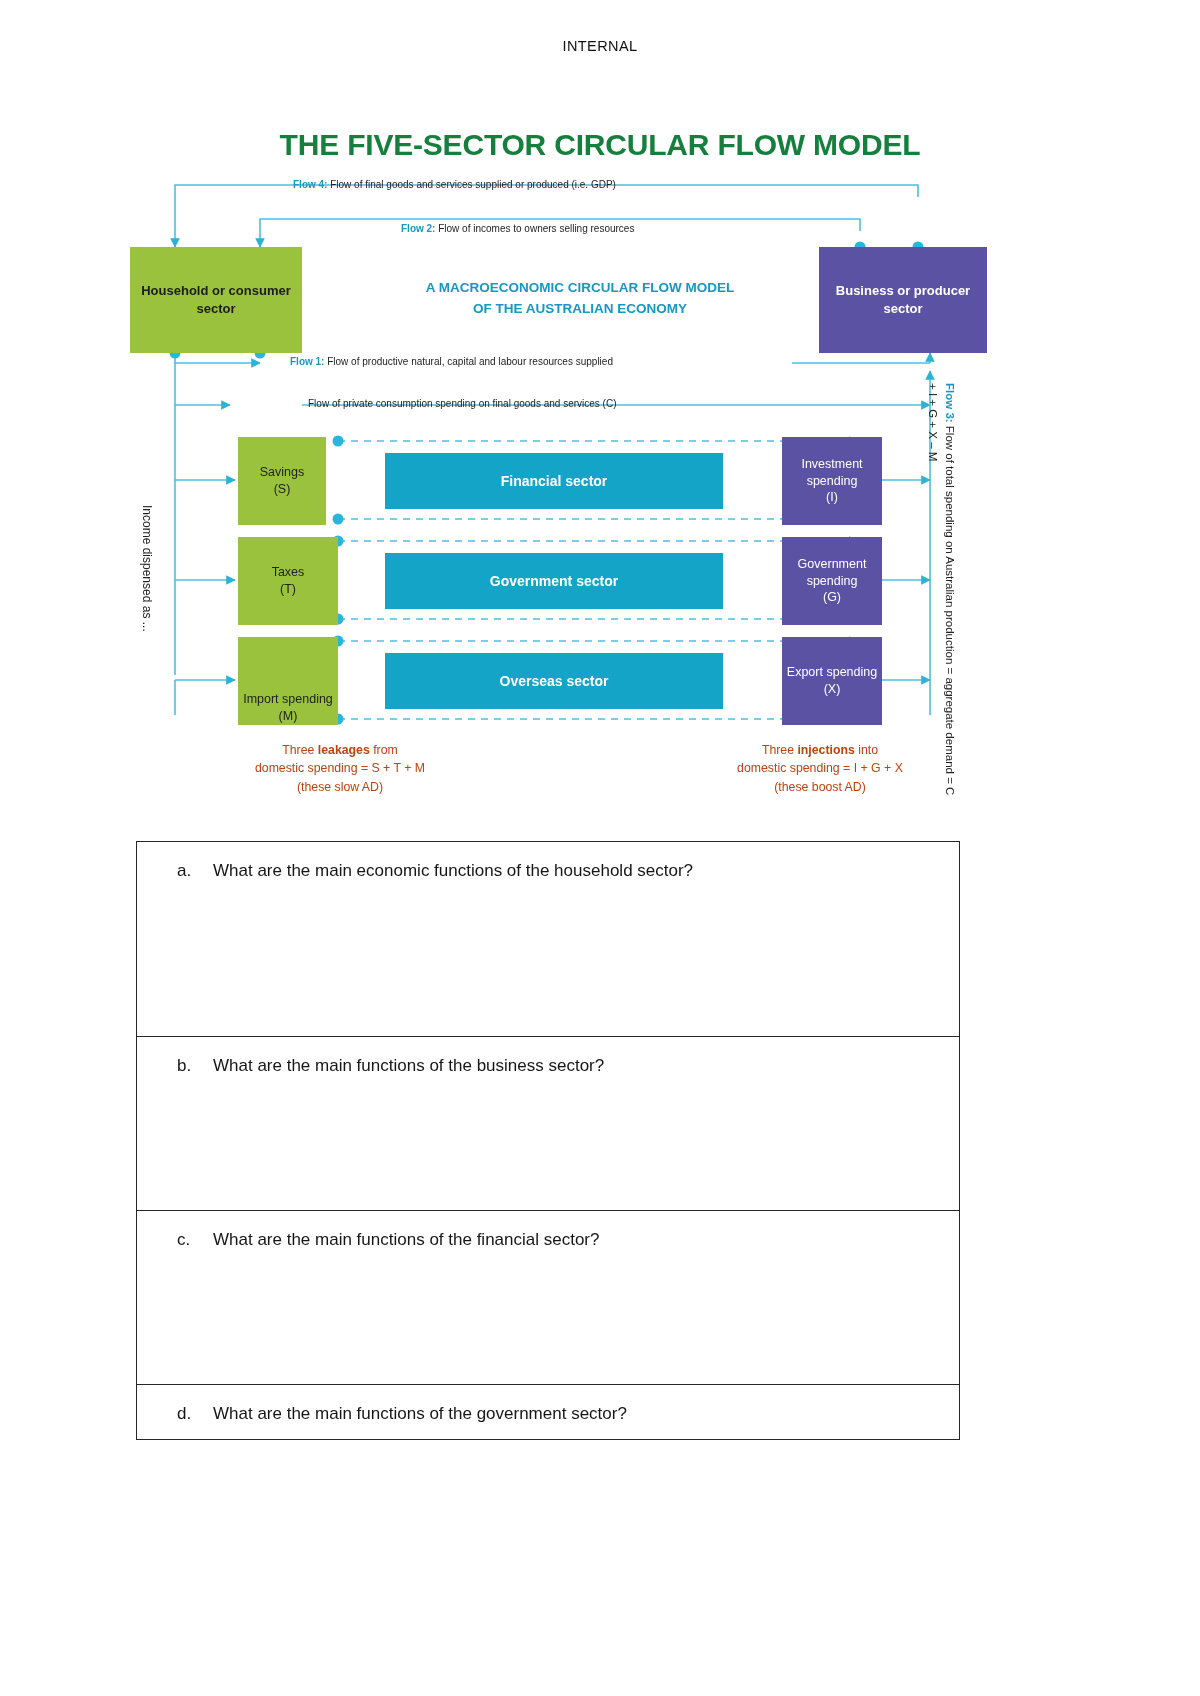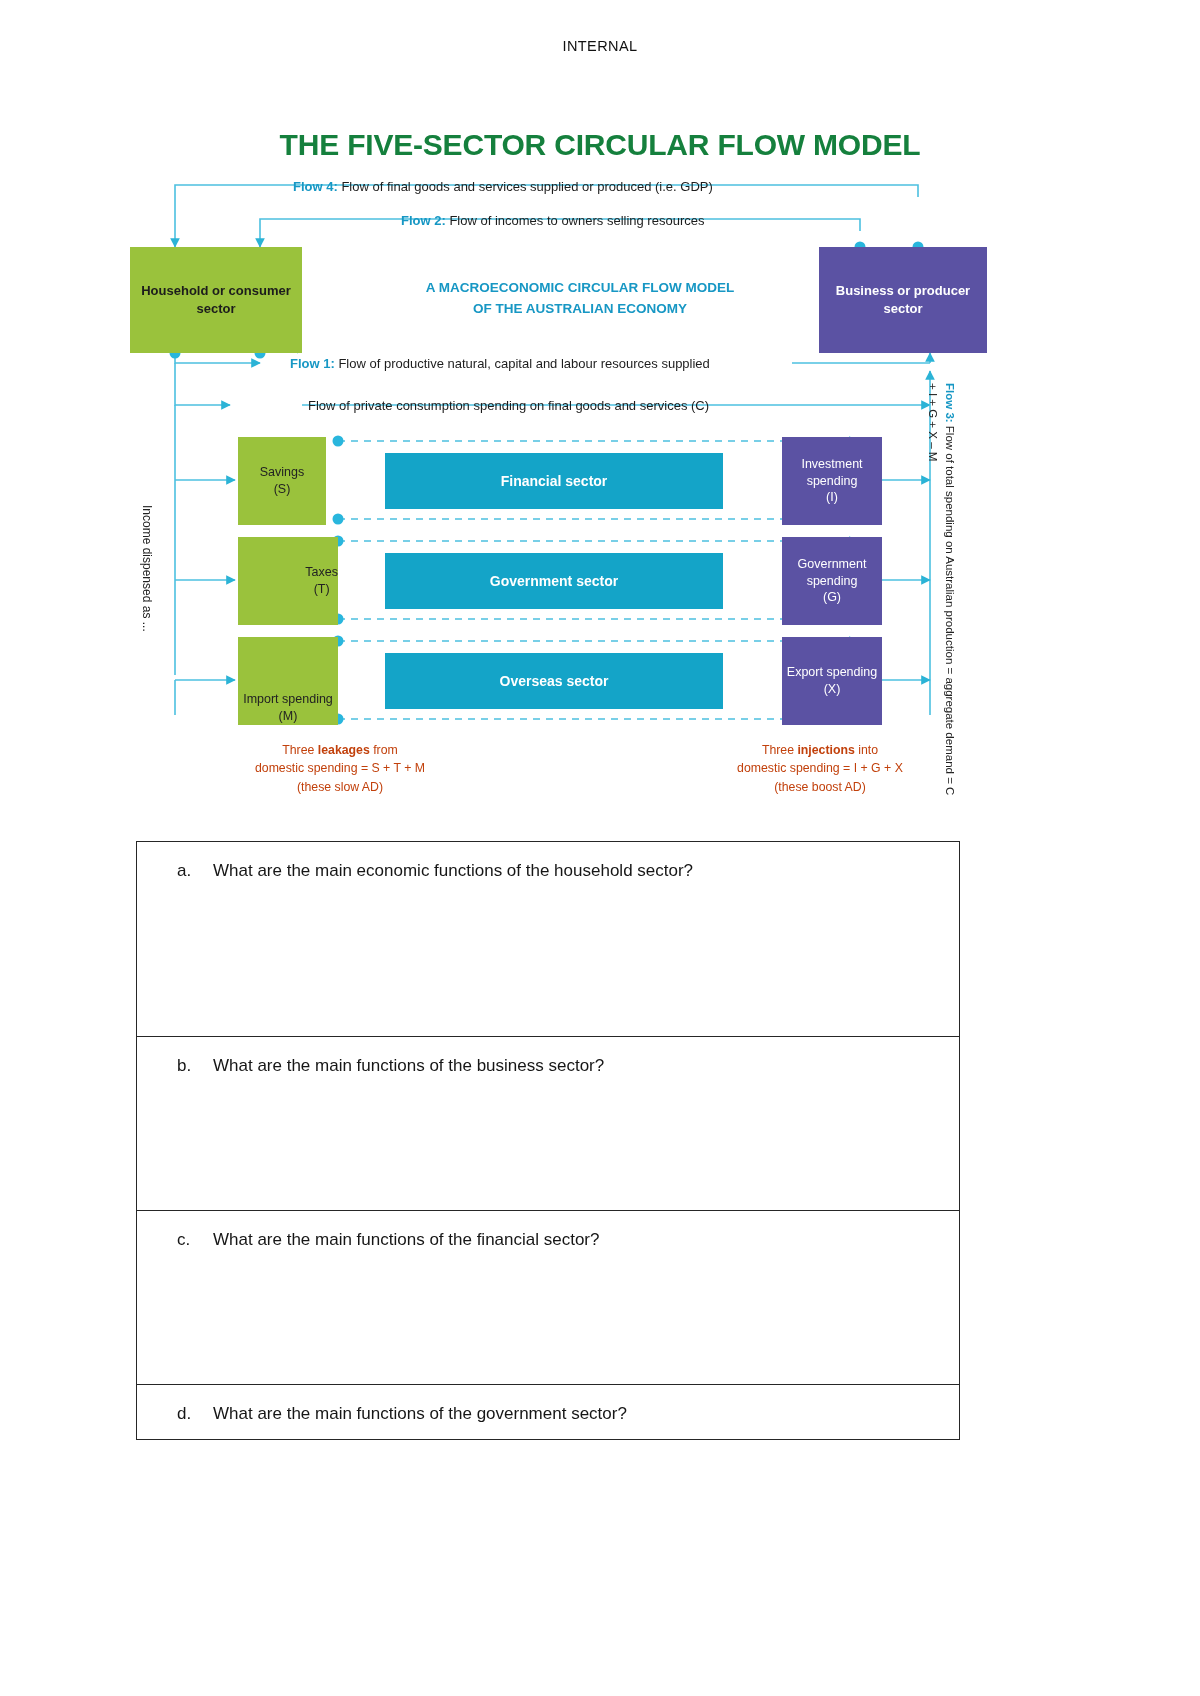--- a/index.html
+++ b/index.html
@@ -48,21 +48,21 @@
   }
   .box.green { color: #1c1c1c; font-weight: bold; font-size: 13px; }
   .box.purple { color: #ffffff; font-weight: bold; font-size: 13px; }
   .box.teal { color: #ffffff; font-weight: bold; font-size: 14px; }
 
   .lkbox { font-weight: normal !important; font-size: 12.5px !important; color:#222 !important;}
   .injbox { font-weight: normal !important; font-size: 12.5px !important; color:#fff !important;}
 
   .flowlabel {
     position: absolute;
-    font-size: 13px;
+    font-size: 10px;
     color: #1d1d1d;
     white-space: nowrap;
   }
   .flowlabel b { color: #1797c4; }
 
   .center-caption {
     position: absolute;
     text-align: center;
     color: #1797c4;
     font-weight: bold;
@@ -197,21 +197,21 @@
         <circle cx="45" cy="178" r="5.5"></circle>
         <circle cx="130" cy="178" r="5.5"></circle>
         <circle cx="730" cy="72" r="5.5"></circle>
         <circle cx="788" cy="72" r="5.5"></circle>
       </g>
     </svg>
 
     <div class="flowlabel" style="left:163px; top:4px;">
       <b>Flow 4:</b><span> Flow of final goods and services supplied or produced (i.e. GDP)</span>
     </div>
-    <div class="flowlabel" style="left:237px; top:38px;padding-left:34px;">
+    <div class="flowlabel" style="left:237px; top:48px;padding-left:34px;">
       <b>Flow 2:</b><span> Flow of incomes to owners selling resources</span>
     </div>
     <div class="flowlabel" style="left:160px; top:181px;">
       <b>Flow 1:</b><span> Flow of productive natural, capital and labour resources supplied</span>
     </div>
     <div class="flowlabel" style="left:178px; top:223px;">Flow of private consumption spending on final goods and services (C)</div>
 
     <div class="box green" style="left:0px; top:72px; width:172px; height:106px;">
       <span>Household or consumer sector</span>
     </div>
@@ -223,21 +223,21 @@
       <div>A MACROECONOMIC CIRCULAR FLOW MODEL</div>
       <div>OF THE AUSTRALIAN ECONOMY</div>
     </div>
 
     <div class="box green lkbox" style="left:108px; top:262px; width:88px; height:88px;">
       <span>
         <span>Savings</span><br>
         <span>(S)</span>
       </span>
     </div>
-    <div class="box green lkbox" style="left:108px; top:362px; width:100px; height:88px;justify-content:flex-end;">
+    <div class="box green lkbox" style="left:108px; top:362px; width:100px; height:88px;">
       <span>
         <span>Taxes</span><br>
         <span>(T)</span>
       </span>
     </div>
     <div class="box green lkbox" style="left:108px; top:462px; width:100px; height:88px;align-items:flex-end;">
       <span>
         <span>Import spending</span><br>
         <span>(M)</span>
       </span>

